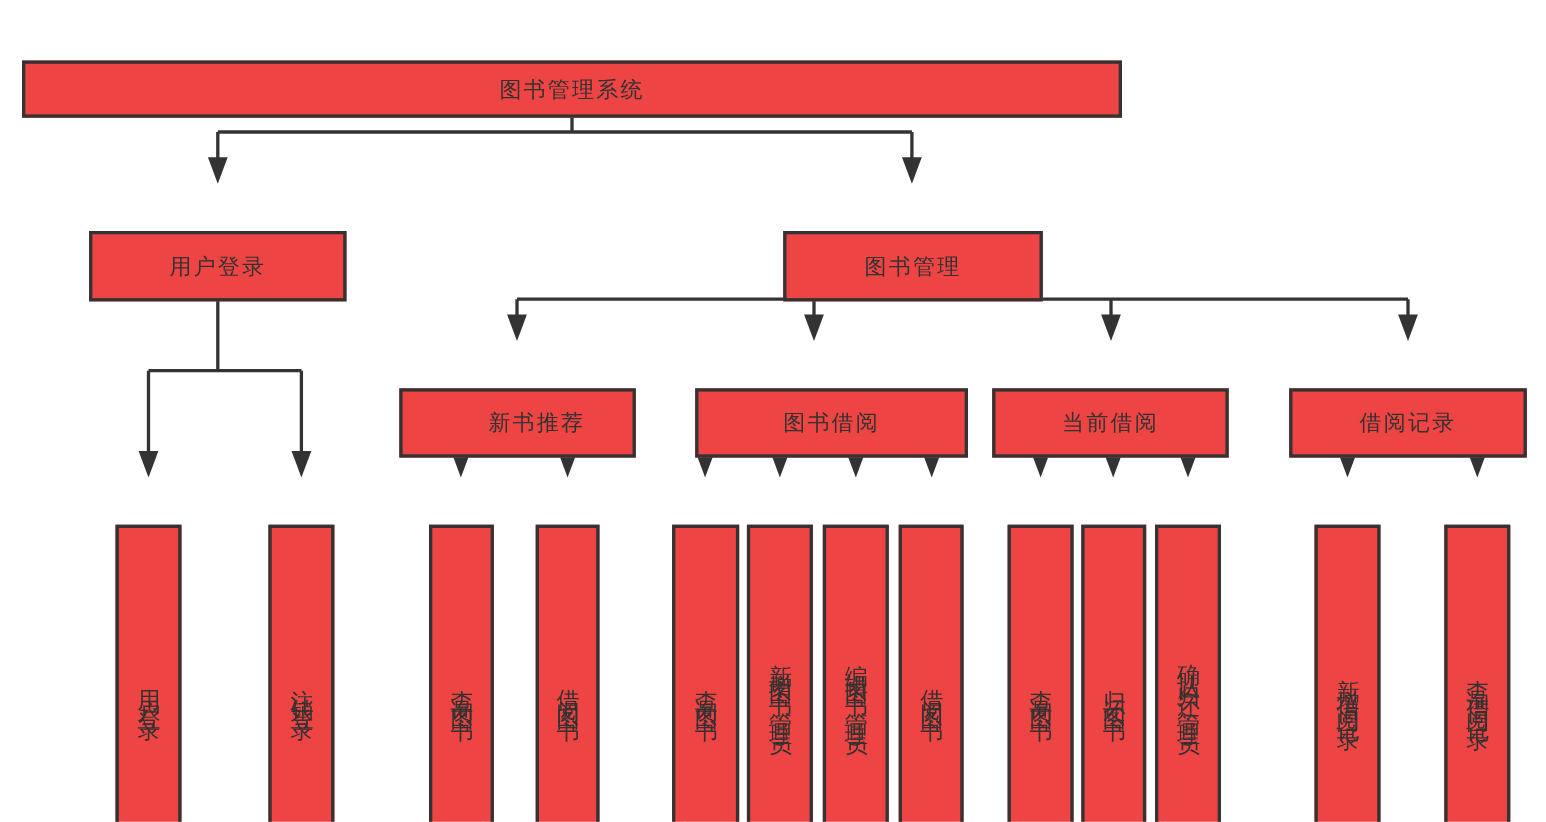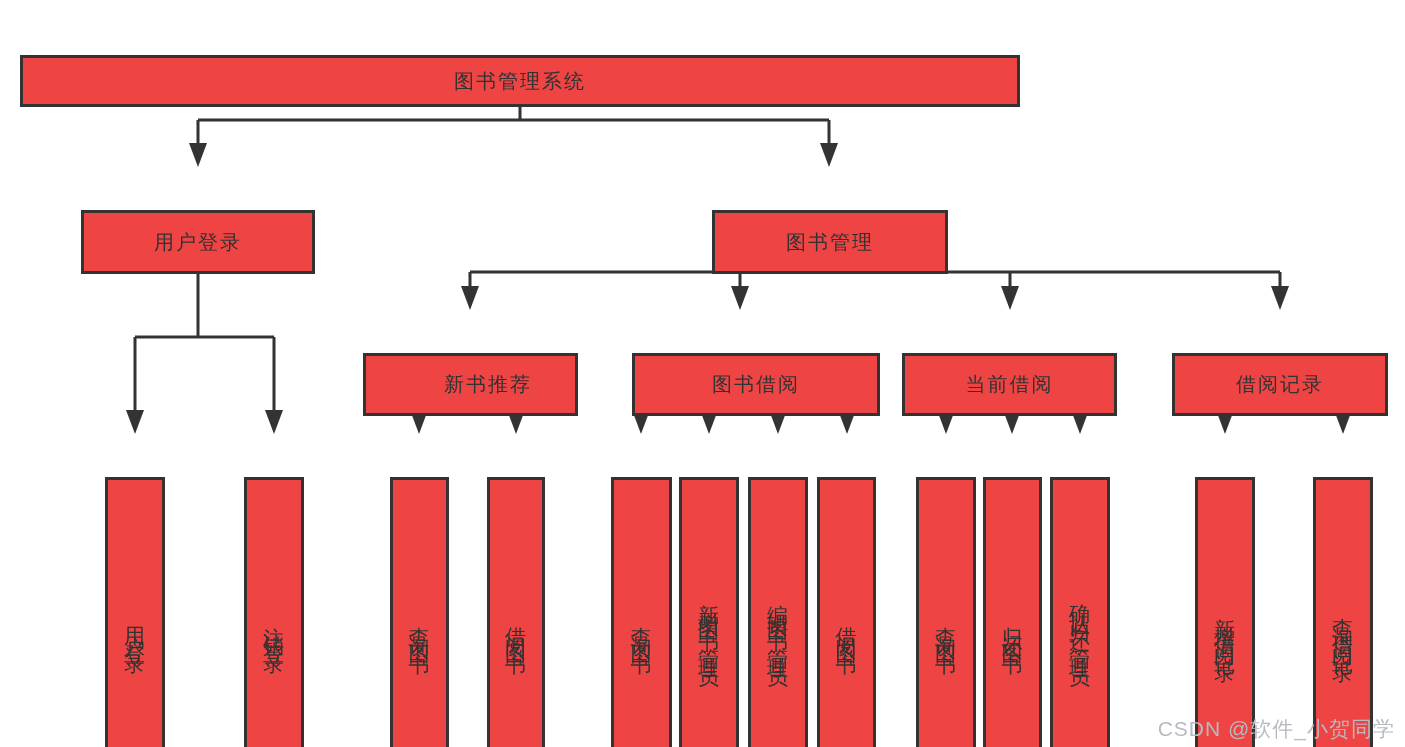--- a/index.html
+++ b/index.html
@@ -185,15 +185,14 @@
     <span>确认归还（管理员）</span>
   </div>
 
   <div class="box v" style="left:1195px; top:436px; width:60px; height:301px;">
     <span>新增借阅记录</span>
   </div>
   <div class="box v" style="left:1313px; top:436px; width:60px; height:301px;">
     <span>查询借阅记录</span>
   </div>
 
-  <div class="watermark">CSDN @软件_小贺同学</div>
 
 </div>
 
 </body></html>

